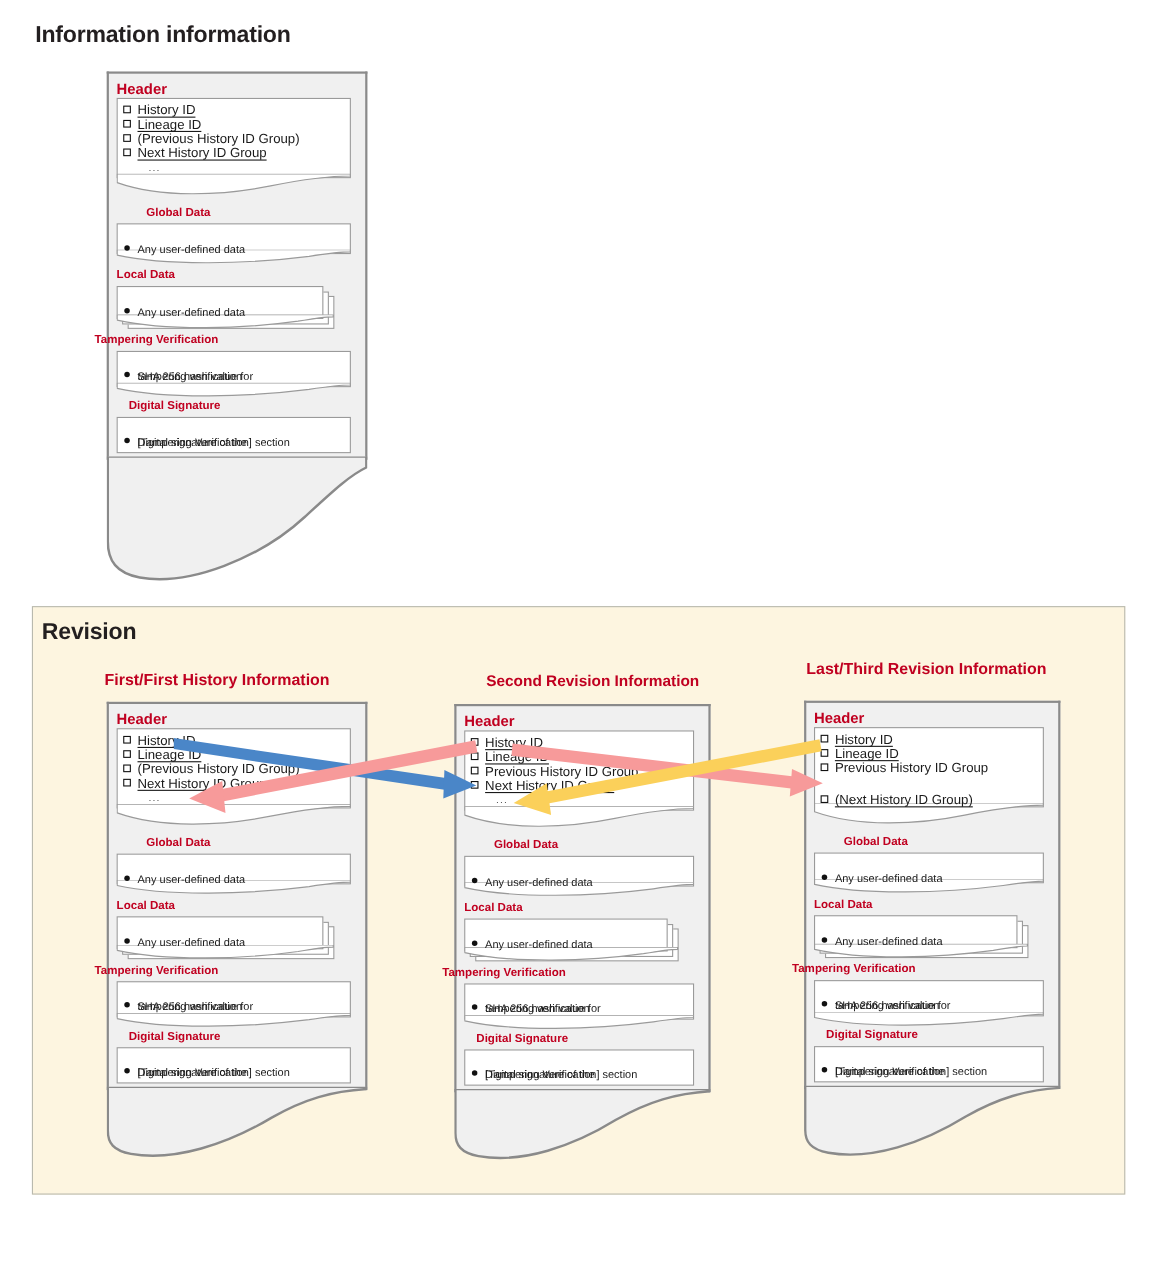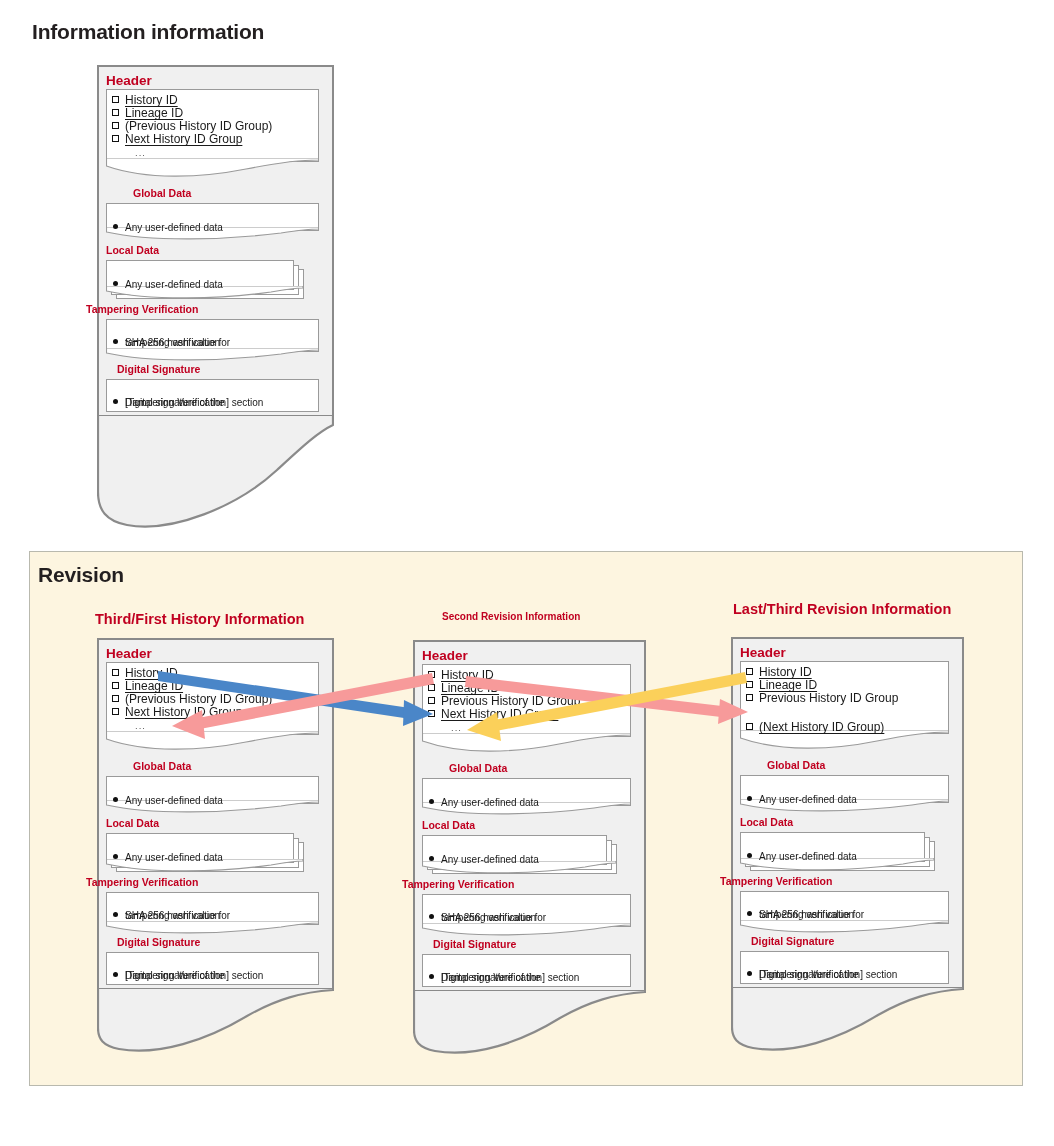--- a/index.html
+++ b/index.html
@@ -213,21 +213,21 @@
   <div class="wbox" style="left:9px; top:314px; width:213px; height:33px;"></div>
   <div class="bullet-line" style="left:16px; top:318px;">
     <span class="dot"></span><span>Digital  signature of the</span>
   </div>
   <div class="bullet-line" style="left:28px; top:331px;">[Tampering  Verification] section</div>
 </div>
 
 <div id="lineage-panel"></div>
 <div class="section-title" id="lineage-title">Revision</div>
 
-<div class="card-label" style="left:95px; top:611px; font-size:14.5px;">Third/First History Information</div>
+<div class="card-label" style="left:95px; top:611px; font-size:14.5px;">First/First History Information</div>
 <div class="doc" id="doc-first" style="left:97px; top:638px; width:237px;">
   <div class="doc-body" style="width:237px; height:353px;"></div>
   <svg class="doc-tear" style="top:350px;" width="237" height="70" viewBox="0 0 237 70">
     <path d="M1,0 L1,40 C1,51 6,58 22,61 C62,68 110,52 150,28 C180,11 205,4 236,2 L236,0 Z" fill="#f0f0f0" stroke="#8a8a8a" stroke-width="2.2" stroke-linejoin="round"></path>
   </svg>
 
   <div class="card-label" style="left:9px; top:8px;">Header</div>
   <div class="wbox" style="left:9px; top:24px; width:213px; height:73px;"></div>
   <svg class="wbox-curve" style="left:9px; top:93px;" width="213" height="22" viewBox="0 0 213 22">
     <path d="M0.5,0 L0.5,8 C40,22 95,20 140,11 C175,4 196,2 212.5,2 L212.5,0 Z" fill="#ffffff" stroke="#9a9a9a" stroke-width="1.1"></path>
@@ -277,21 +277,21 @@
   <div class="bullet-line" style="left:28px; top:271px;">tampering  verification</div>
 
   <div class="card-label small" style="left:20px; top:298px;">Digital Signature</div>
   <div class="wbox" style="left:9px; top:314px; width:213px; height:33px;"></div>
   <div class="bullet-line" style="left:16px; top:318px;">
     <span class="dot"></span><span>Digital  signature of the</span>
   </div>
   <div class="bullet-line" style="left:28px; top:331px;">[Tampering  Verification] section</div>
 </div>
 
-<div class="card-label" style="left:442px; top:611px; font-size:10px;">Second  Revision  Information</div>
+<div class="card-label" style="left:442px; top:611px; font-size:14px;">Second  Revision  Information</div>
 <div class="doc" id="doc-second" style="left:413px; top:640px; width:233px;">
   <div class="doc-body" style="width:233px; height:353px;"></div>
   <svg class="doc-tear" style="top:350px;" width="233" height="70" viewBox="0 0 233 70">
     <path d="M1,0 L1,40 C1,51 6,58 22,61 C62,68 108,52 147,28 C177,11 202,4 232,2 L232,0 Z" fill="#f0f0f0" stroke="#8a8a8a" stroke-width="2.2" stroke-linejoin="round"></path>
   </svg>
 
   <div class="card-label" style="left:9px; top:8px;">Header</div>
   <div class="wbox" style="left:9px; top:24px; width:209px; height:73px;"></div>
   <svg class="wbox-curve" style="left:9px; top:93px;" width="209" height="22" viewBox="0 0 209 22">
     <path d="M0.5,0 L0.5,8 C40,22 93,20 137,11 C172,4 192,2 208.5,2 L208.5,0 Z" fill="#ffffff" stroke="#9a9a9a" stroke-width="1.1"></path>

